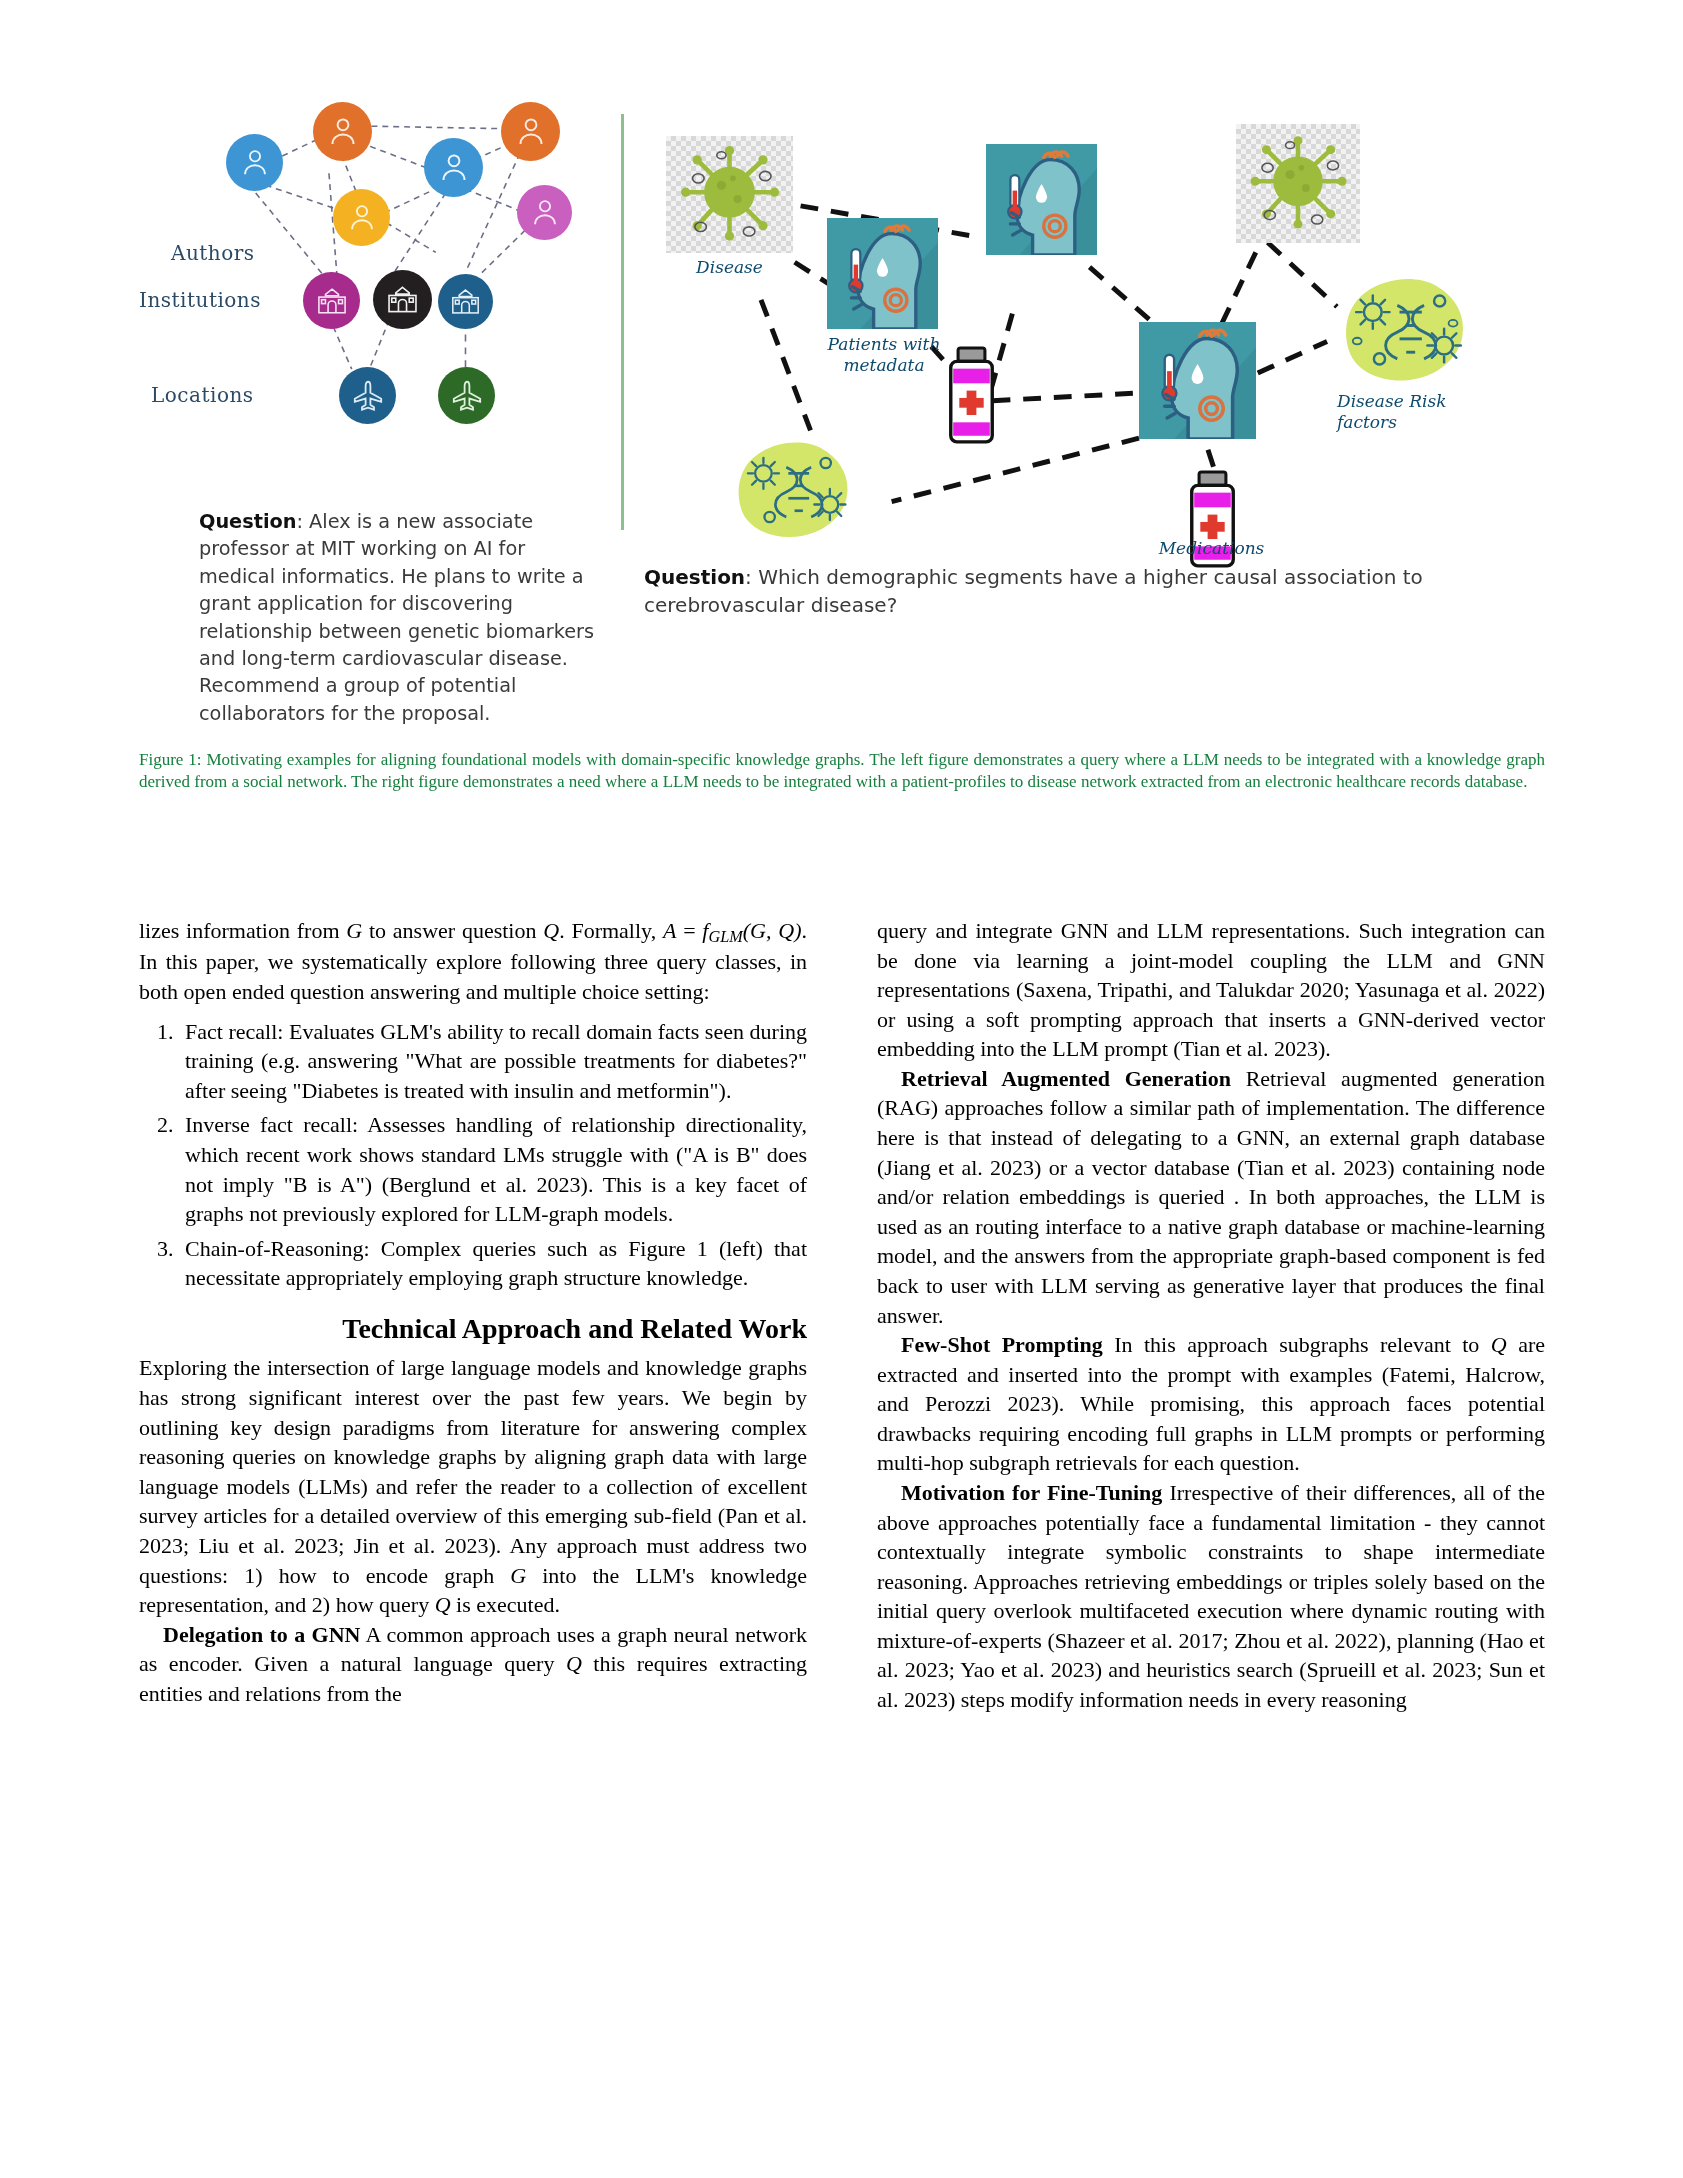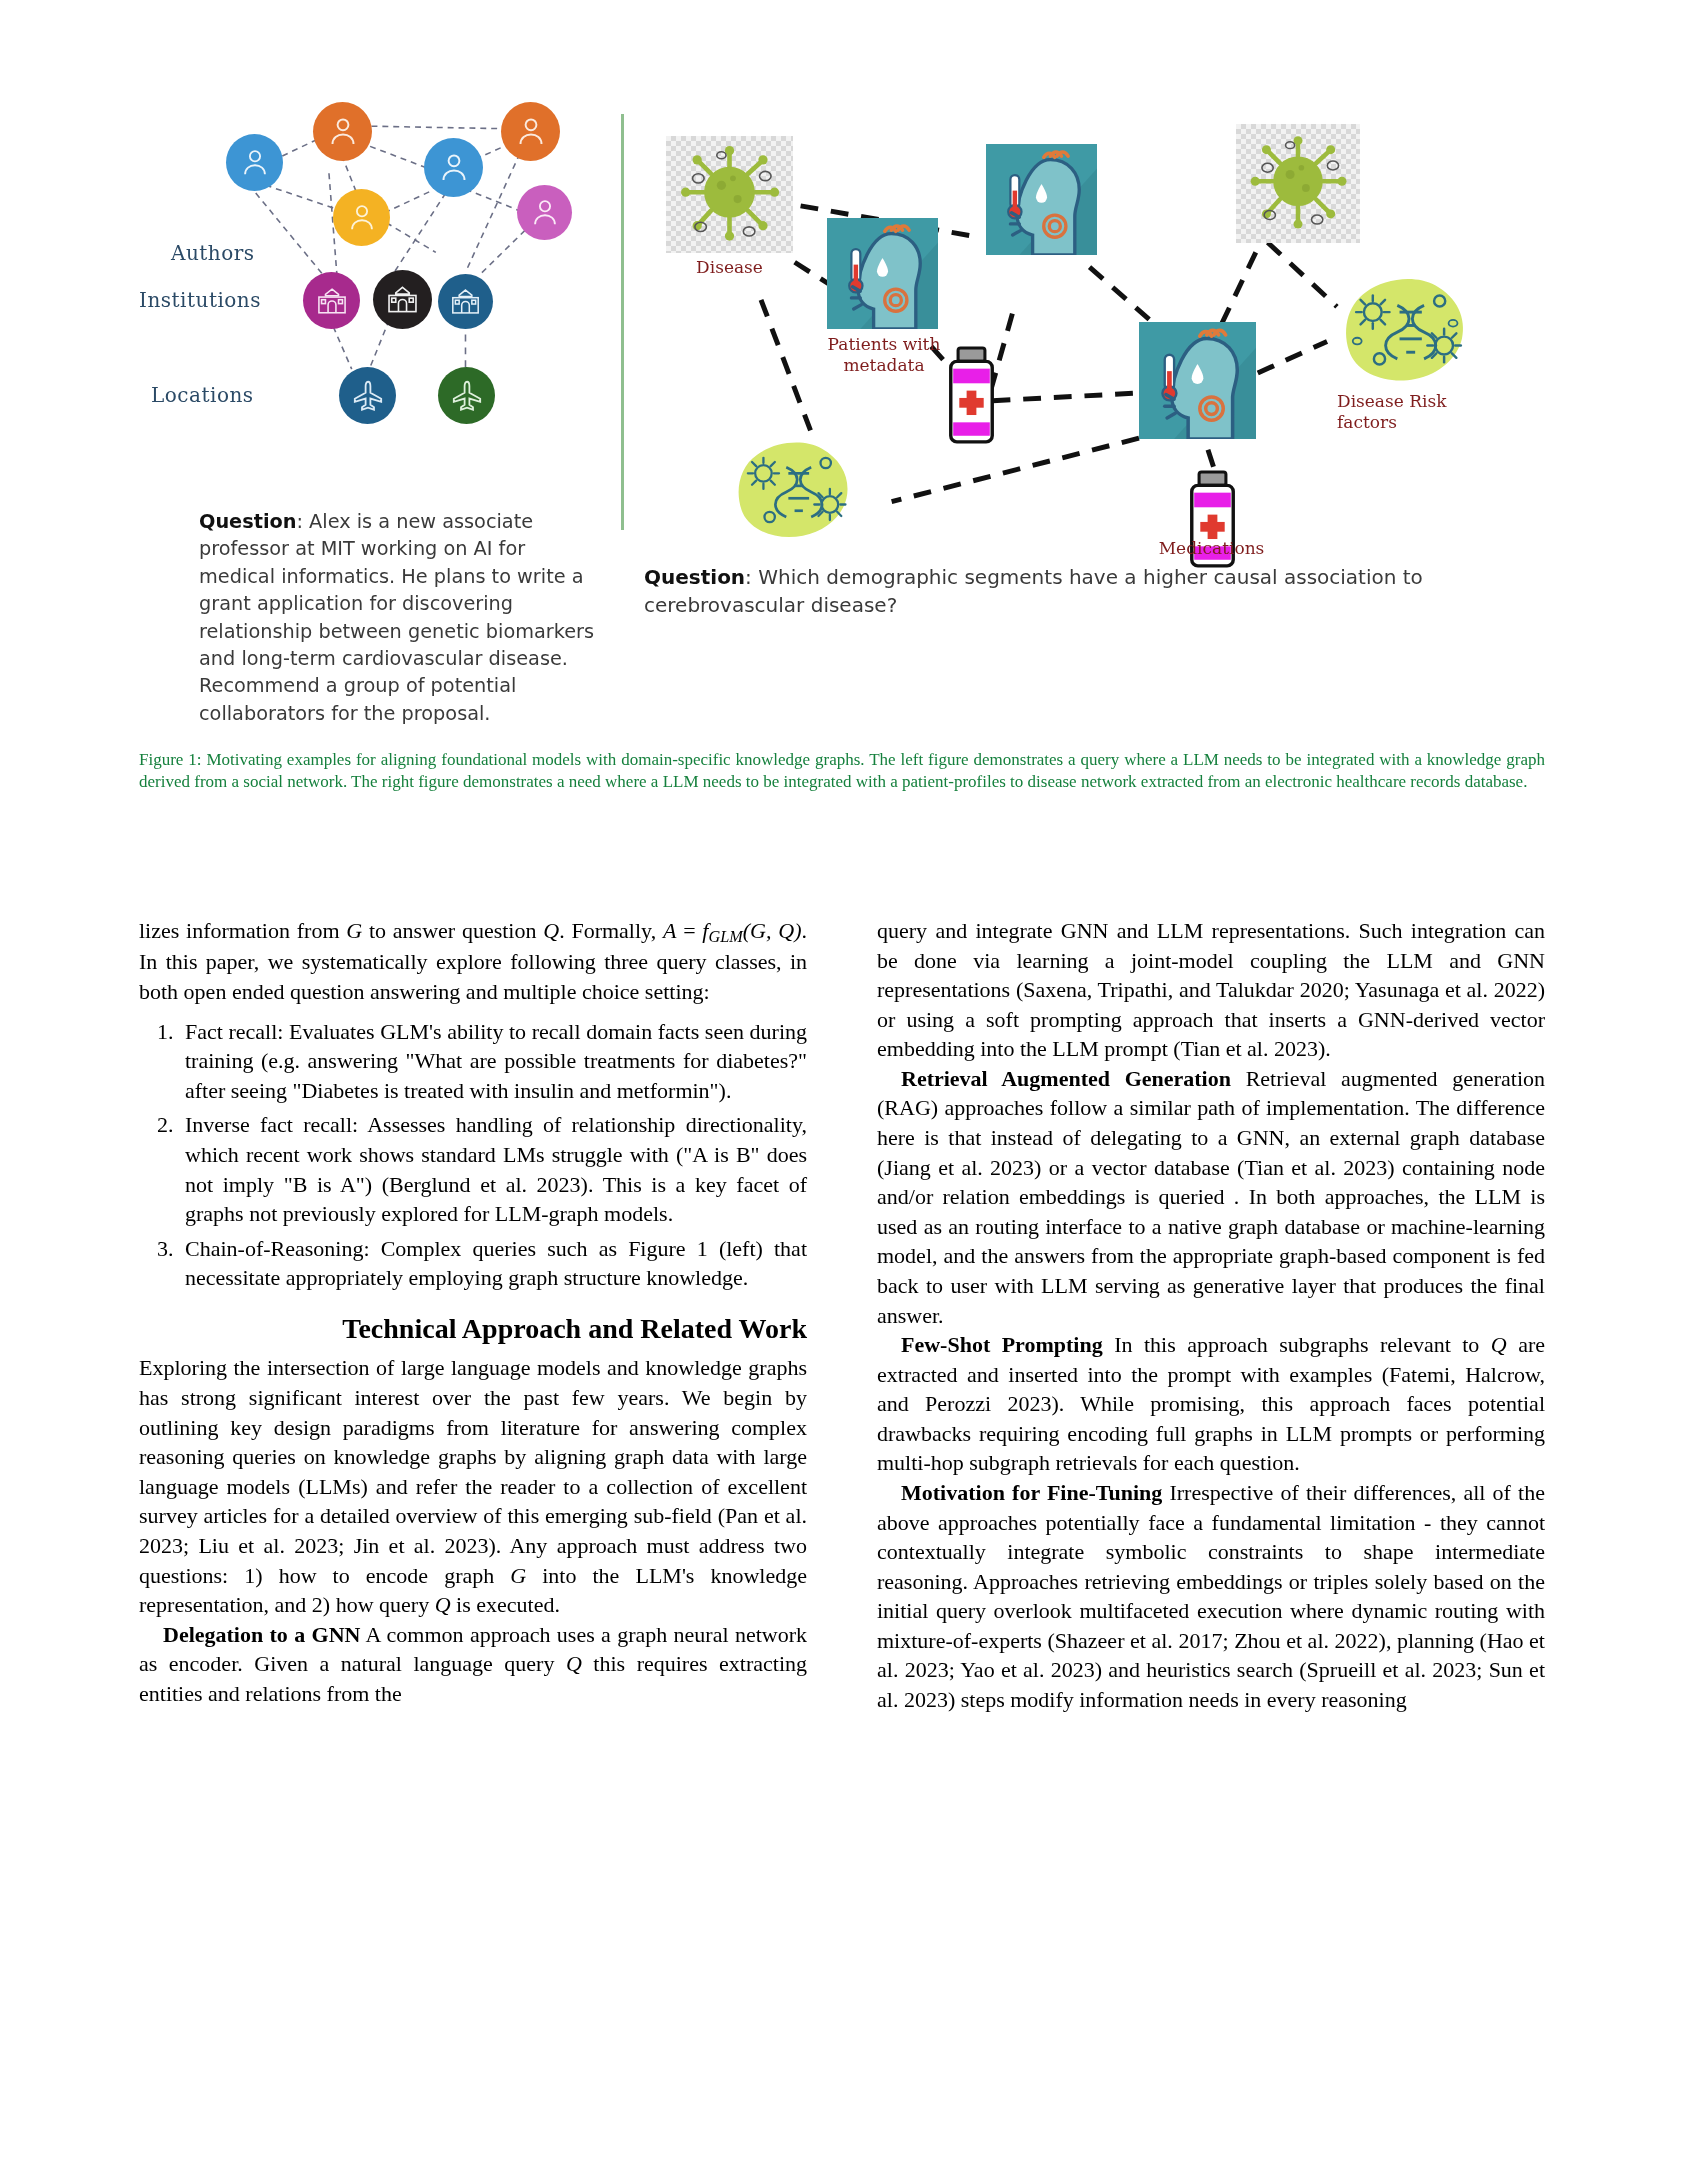--- a/index.html
+++ b/index.html
@@ -100,24 +100,25 @@
   }
   .rf-node {
     position: absolute;
     z-index: 3;
   }
   .rf-caption {
     position: absolute;
     font-family: "DejaVu Serif", serif;
     font-size: 17px;
     line-height: 1.25;
-    color: #7f1d1d;
+    color: #0c4a6e;
     z-index: 4;
     text-align: center;
     white-space: nowrap;
+    font-style: italic;
   }
   .rf-question {
     position: absolute;
     left: 0px;
     top: 470px;
     width: 891px;
     font-family: "DejaVu Sans", sans-serif;
     font-size: 20px;
     line-height: 1.38;
     color: #3a3a3a;

